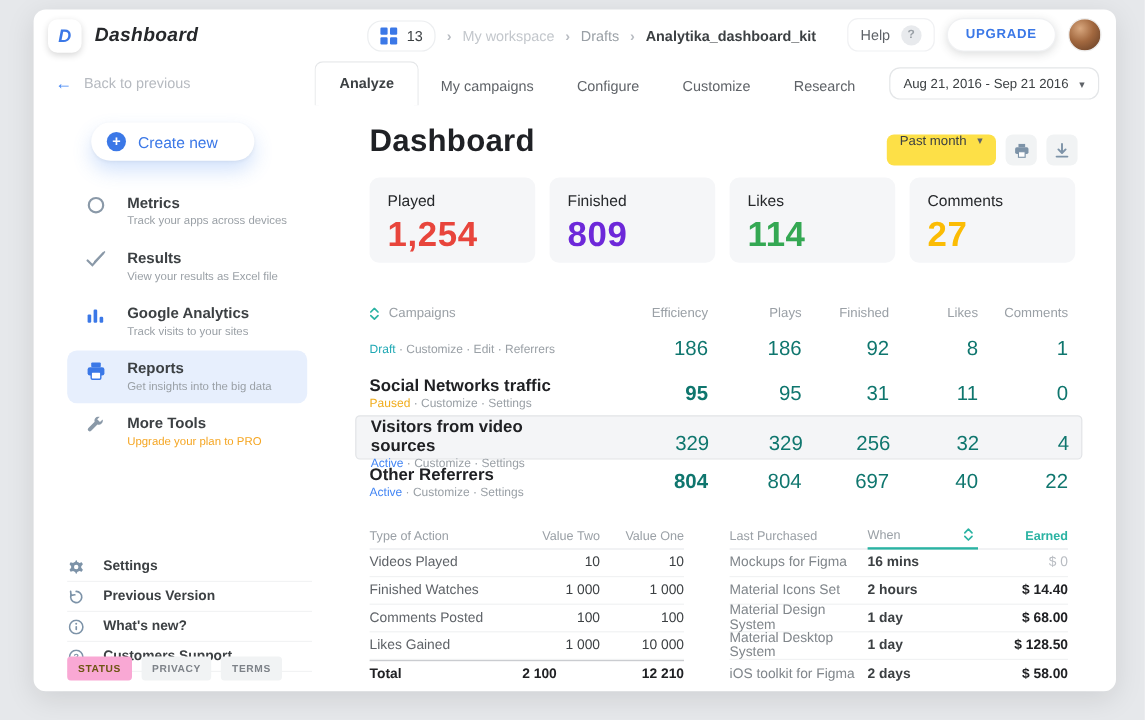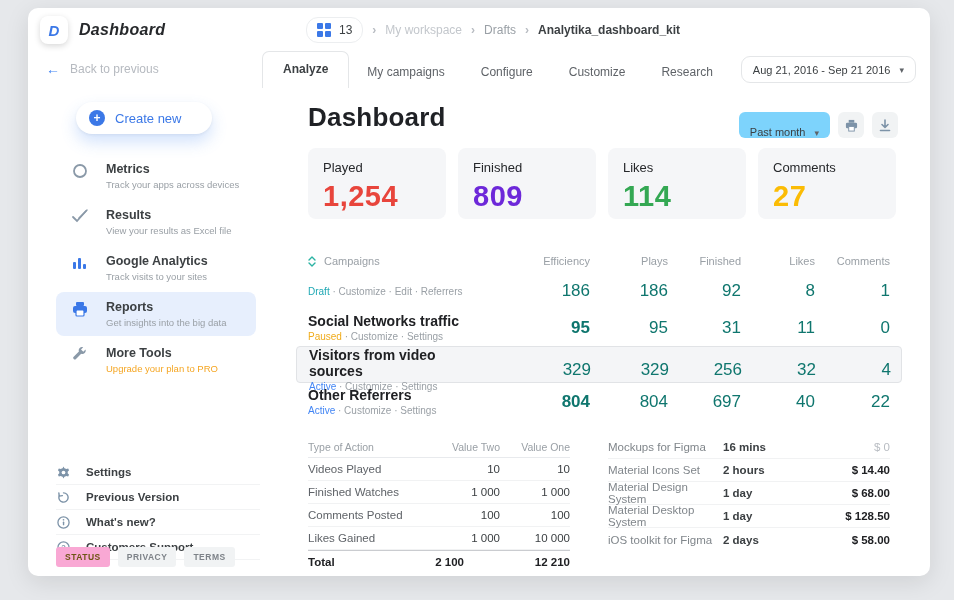--- a/index.html
+++ b/index.html
@@ -109,22 +109,22 @@
   .badge {
     font-size:8.5px; font-weight:bold; letter-spacing:.5px; padding:5px 9px; border-radius:3px;
     background:#f1f3f4; color:#7d8288; cursor:pointer;
   }
   .badge.yellow { background:#f9a8d4; color:#6d5514; }
   
   .main { position:absolute; top:80px; left:250px; right:0; bottom:0; }
   .page-title { position:absolute; left:30px; top:14px; font-size:26px; font-weight:600; color:#1f2125; letter-spacing:.2px; }
   .title-controls { position:absolute; right:32px; top:24px; display:flex; gap:8px; align-items:center; }
   .period-pill {
-    height:26px; padding:0 11px; background:#7dd3fc; border-radius:6px;
-    display:flex; align-items:flex-end; gap:9px; font-size:11px; color:#3c4043; cursor:pointer;
+    height:26px; padding:0 11px; background:#fde047; border-radius:6px;
+    display:flex; align-items:flex-start; gap:9px; font-size:11px; color:#3c4043; cursor:pointer;
   }
   .icon-btn {
     width:26px; height:26px; background:#f1f3f4; border-radius:6px;
     display:flex; align-items:center; justify-content:center; cursor:pointer;
   }
   .stats { position:absolute; left:30px; top:60px; display:flex; gap:12px; }
   .stat-card { width:138px; height:71px; background:#f5f6f8; border-radius:8px; padding:12px 15px; }
   .stat-label { font-size:13px; font-weight:500; color:#26282b; }
   .stat-value { font-size:29px; font-weight:bold; margin-top:5px; letter-spacing:.5px; }
   .c-red { color:#e8453c; } .c-blue { color:#6d28d9; } .c-green { color:#34a853; } .c-amber { color:#fbbc05; }
@@ -189,20 +189,28 @@
         <span>13</span>
       </div>
       <span class="crumb-sep">›</span>
       <span class="crumb-1">My workspace</span>
       <span class="crumb-sep">›</span>
       <span class="crumb-2">Drafts</span>
       <span class="crumb-sep">›</span>
       <span class="crumb-3">Analytika_dashboard_kit</span>
     </div>
 
+    <div class="hdr-right">
+      <div class="help-box">
+        <span>Help</span>
+        <span class="qmark">?</span>
+      </div>
+      <div class="upgrade-btn">UPGRADE</div>
+      <div class="avatar"></div>
+    </div>
   </div>
 
   <div class="nav">
     <div class="back-link">
       <span class="back-arrow">←</span>
       <span class="back-label">Back to previous</span>
     </div>
     <div class="tabs">
       <div class="tab active">Analyze</div>
       <div class="tab">My campaigns</div>
@@ -474,20 +482,31 @@
         <div class="col-num">10 000</div>
       </div>
       <div class="t-row total-row">
         <div class="col-name">Total</div>
         <div class="col-num">2 100</div>
         <div class="col-num">12 210</div>
       </div>
     </div>
 
     <div class="btable right">
+      <div class="t-head">
+        <div class="col-name">Last Purchased</div>
+        <div class="col-when-h">
+          <span>When</span>
+          <svg width="8" height="11" viewBox="0 0 8 11">
+              <path d="M1 4 L4 1 7 4" fill="none" stroke="#2bb3a3" stroke-width="1.4" stroke-linecap="round" stroke-linejoin="round"></path>
+              <path d="M1 7 L4 10 7 7" fill="none" stroke="#2bb3a3" stroke-width="1.4" stroke-linecap="round" stroke-linejoin="round"></path>
+            </svg>
+        </div>
+        <div class="col-earn earn-head">Earned</div>
+      </div>
       <div class="t-row">
         <div class="p-name">Mockups for Figma</div>
         <div class="p-when">16 mins</div>
         <div class="p-earn muted">$ 0</div>
       </div>
       <div class="t-row">
         <div class="p-name">Material Icons Set</div>
         <div class="p-when">2 hours</div>
         <div class="p-earn">$ 14.40</div>
       </div>

